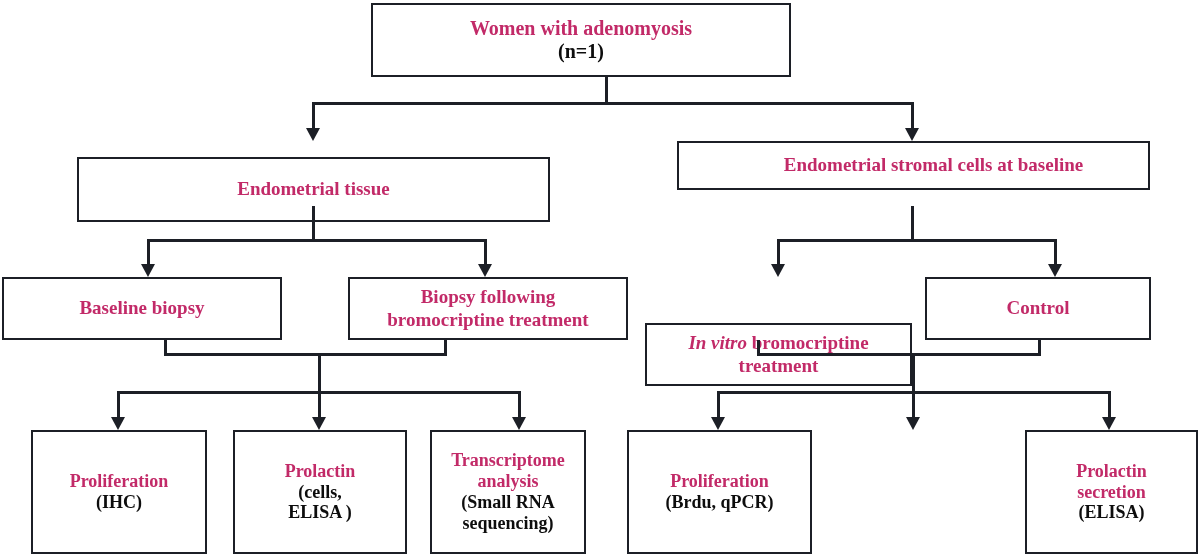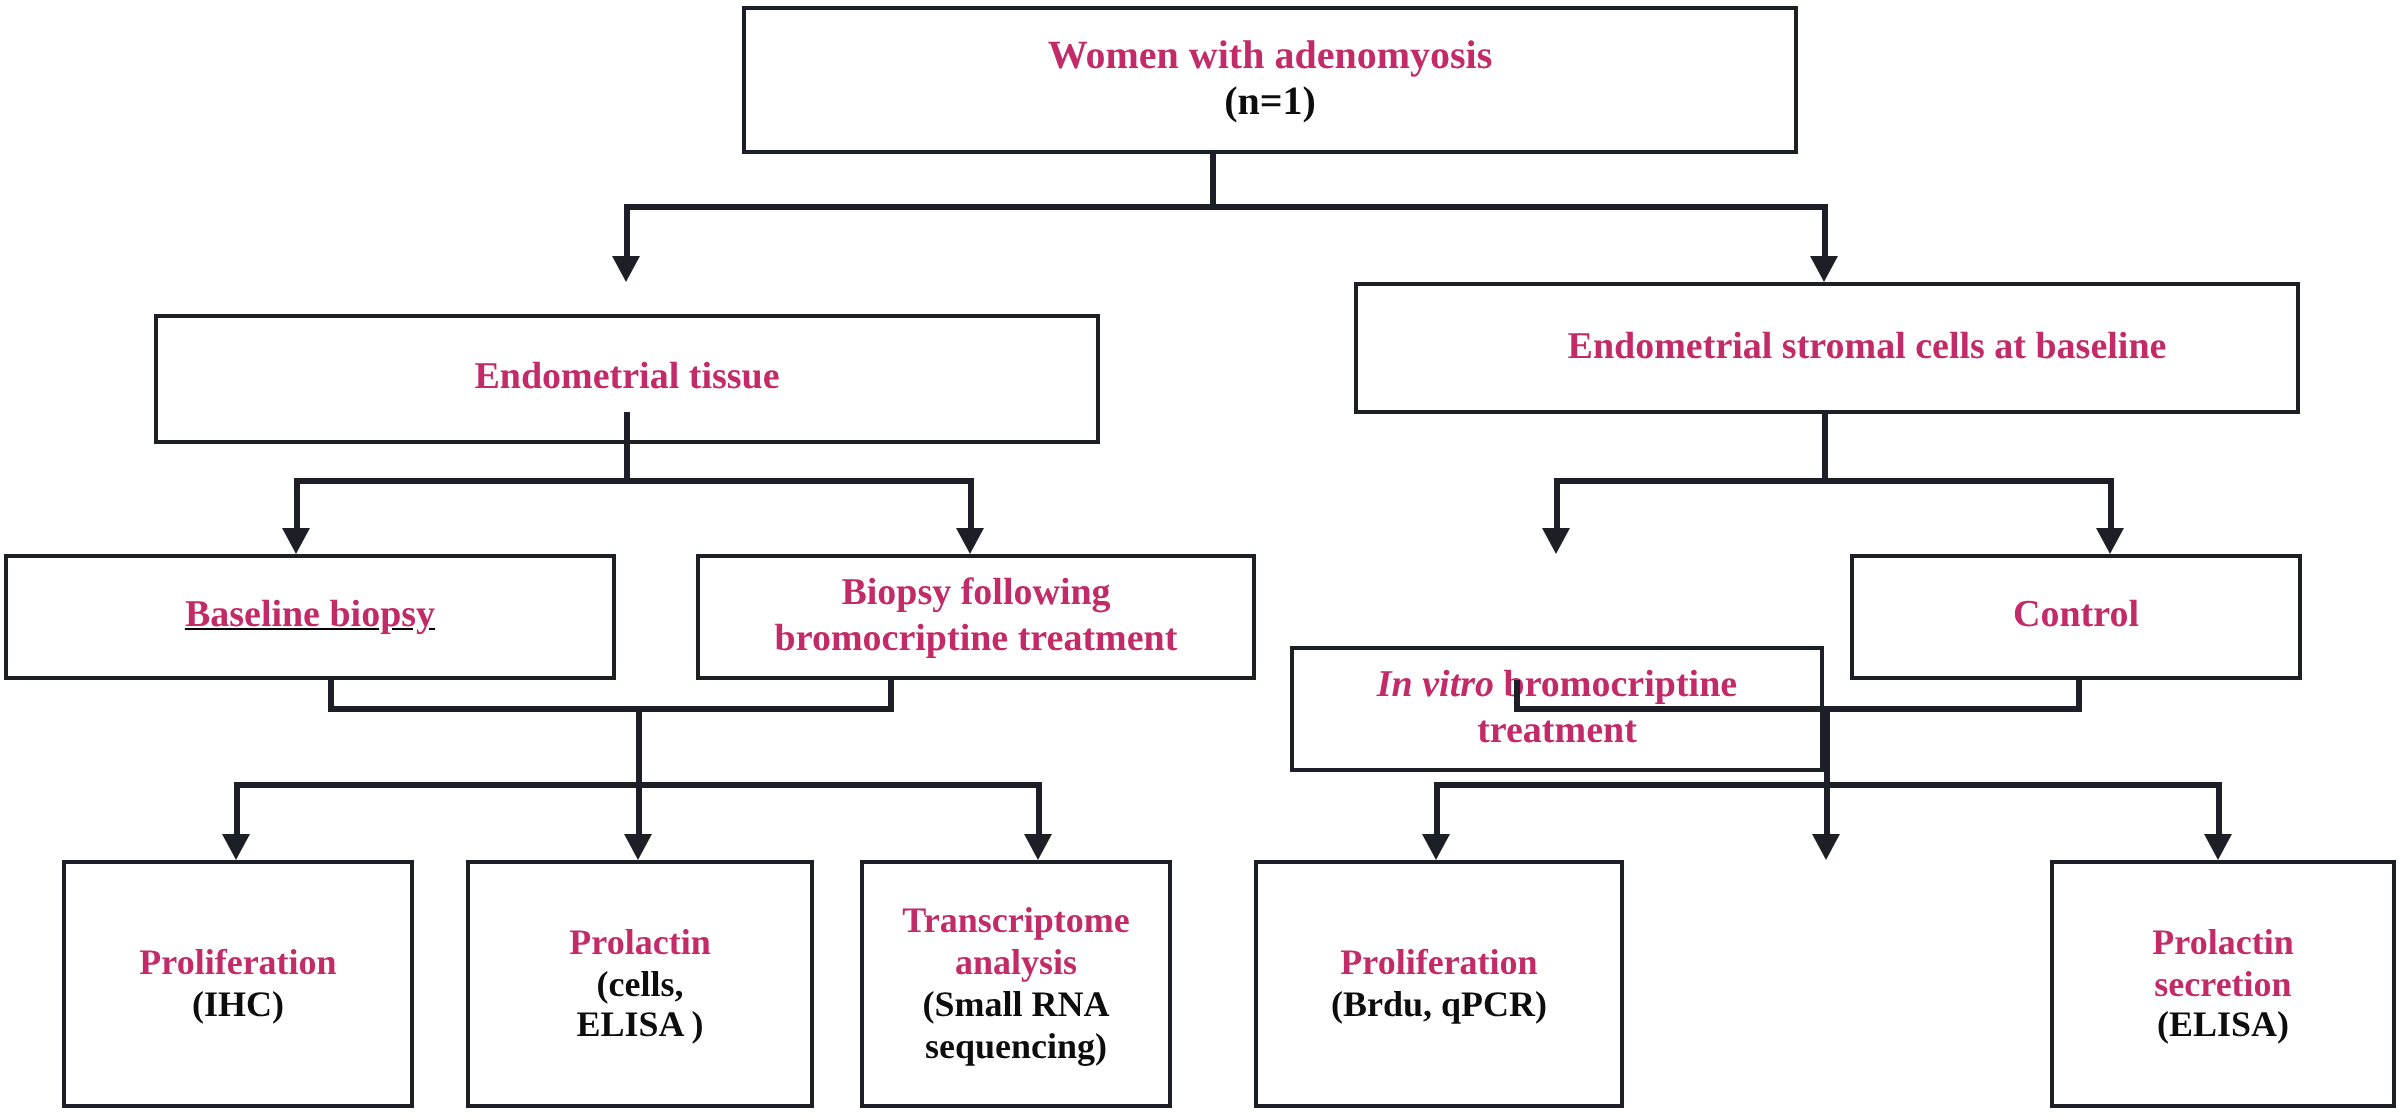--- a/index.html
+++ b/index.html
@@ -56,61 +56,61 @@
   .t-title  { font-size: 20px; }
   .t-lvl2   { font-size: 19px; }
   .t-lvl3   { font-size: 19px; }
   .t-leaf   { font-size: 18px; }
 </style>
 </head>
 <body>
 
 <div id="flow-root">
 
-  <div class="node t-title" style="left:371px; top:3px; width:528px; height:74px;">
+  <div class="node t-title" style="left:371px; top:3px; width:420px; height:74px;">
     <div class="inner">
       <div class="accent">Women with adenomyosis</div>
       <div class="plain">(n=1)</div>
     </div>
   </div>
 
   <div class="vline" style="left:605px; top:77px; height:27px;"></div>
   <div class="hline" style="left:312px; top:102px; width:602px;"></div>
   <div class="vline" style="left:312px; top:102px; height:29px;"></div>
   <div class="vline" style="left:911px; top:102px; height:29px;"></div>
   <div class="arrow" style="left:306px; top:128px;"></div>
   <div class="arrow" style="left:905px; top:128px;"></div>
 
   <div class="node t-lvl2" style="left:77px; top:157px; width:473px; height:65px;">
     <div class="inner">
       <div class="accent">Endometrial tissue</div>
     </div>
   </div>
 
-  <div class="node t-lvl2" style="left:677px; top:141px; width:473px; height:66px;padding-left:44px;">
+  <div class="node t-lvl2" style="left:677px; top:141px; width:473px; height:49px;padding-left:44px;">
     <div class="inner">
       <div class="accent">Endometrial stromal cells at baseline</div>
     </div>
   </div>
 
   <div class="vline" style="left:312px; top:206px; height:35px;"></div>
   <div class="hline" style="left:147px; top:239px; width:340px;"></div>
   <div class="vline" style="left:147px; top:239px; height:28px;"></div>
   <div class="vline" style="left:484px; top:239px; height:28px;"></div>
   <div class="arrow" style="left:141px; top:264px;"></div>
   <div class="arrow" style="left:478px; top:264px;"></div>
 
   <div class="vline" style="left:911px; top:206px; height:35px;"></div>
   <div class="hline" style="left:777px; top:239px; width:280px;"></div>
   <div class="vline" style="left:777px; top:239px; height:28px;"></div>
   <div class="vline" style="left:1054px; top:239px; height:28px;"></div>
   <div class="arrow" style="left:771px; top:264px;"></div>
   <div class="arrow" style="left:1048px; top:264px;"></div>
 
-  <div class="node t-lvl3" style="left:2px; top:277px; width:306px; height:63px;text-decoration:underline;">
+  <div class="node t-lvl3" style="left:2px; top:277px; width:280px; height:63px;">
     <div class="inner">
       <div class="accent">Baseline biopsy</div>
     </div>
   </div>
 
   <div class="node t-lvl3" style="left:348px; top:277px; width:280px; height:63px;">
     <div class="inner">
       <div class="accent">Biopsy following</div>
       <div class="accent">bromocriptine treatment</div>
     </div>

